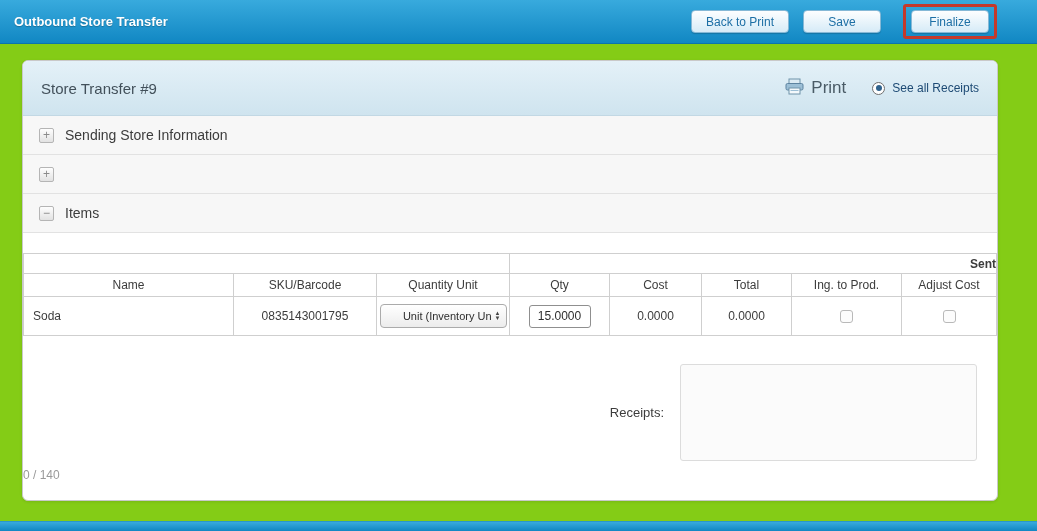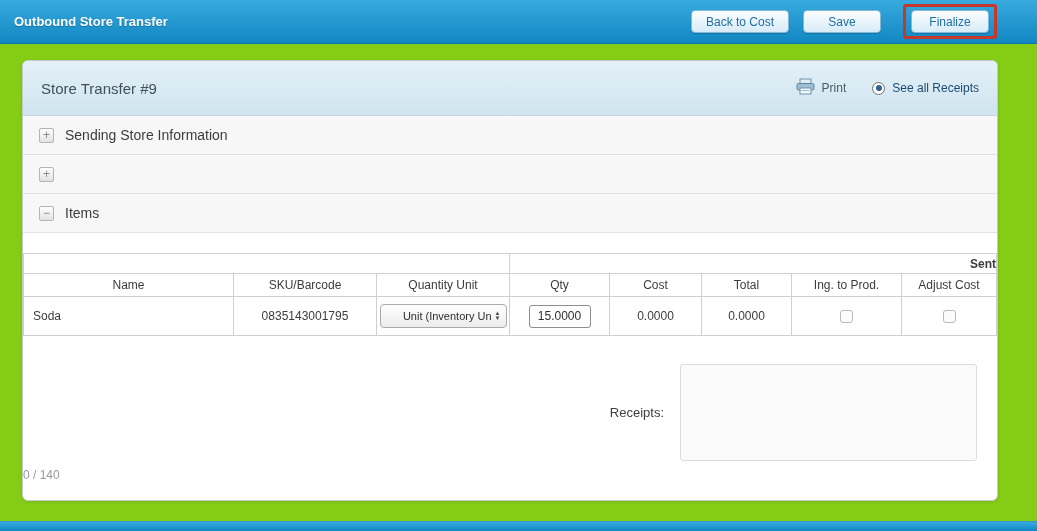--- a/index.html
+++ b/index.html
@@ -18,21 +18,21 @@
   .btn-gap { margin-left:14px; }
   .finalize-wrap { border:3px solid #c4392b; border-radius:3px; padding:3px 5px; margin-left:22px; margin-right:26px; background:transparent; }
 
   
   .panel { position:absolute; left:22px; right:39px; top:60px; height:441px; background:#fff;
            border:1px solid #c9c9c9; border-radius:6px; box-shadow:0 1px 3px rgba(0,0,0,.10); overflow:hidden; }
   .panel-header { height:55px; background:linear-gradient(#e4f1f8,#cfe4ef); border-bottom:1px solid #c2d8e4;
                   display:flex; align-items:center; padding:0 18px; }
   .panel-title { font-size:15px; color:#42505a; flex:1; }
   .print-group { display:flex; align-items:center; gap:7px; cursor:pointer; }
-  .print-label { font-size:12px; color:#4a5b66; }
+  .print-label { font-size:17px; color:#4a5b66; }
   .receipts-group { display:flex; align-items:center; gap:7px; margin-left:26px; cursor:pointer; }
   .radio { width:13px; height:13px; border-radius:50%; border:1px solid #6f6f6f; background:#fff;
            display:inline-flex; align-items:center; justify-content:center; }
   .radio::after { content:""; width:6px; height:6px; border-radius:50%; background:#2f628d; }
   .receipts-label { font-size:12px; color:#1d4a74; }
 
   
   .section { height:39px; background:#f7f7f7; border-bottom:1px solid #e2e2e2;
              display:flex; align-items:center; padding:0 16px; gap:11px; cursor:pointer; }
   .toggle { width:15px; height:15px; border:1px solid #b5b5b5; border-radius:2px;
@@ -70,21 +70,21 @@
   .bottom-strip { position:absolute; left:0; right:0; bottom:0; height:10px;
                   background:linear-gradient(#38aadd,#1187c3); border-top:1px solid #2b97c9; }
 </style>
 </head>
 <body>
 
 <div class="page">
 
   <div class="topbar">
     <div class="topbar-title">Outbound Store Transfer</div>
-    <button class="btn">Back to Cost</button>
+    <button class="btn">Back to Print</button>
     <button class="btn btn-gap">Save</button>
     <span class="finalize-wrap">
       <button class="btn">Finalize</button>
     </span>
   </div>
 
   <div class="panel">
 
     <div class="panel-header">
       <div class="panel-title">Store Transfer #9</div>

